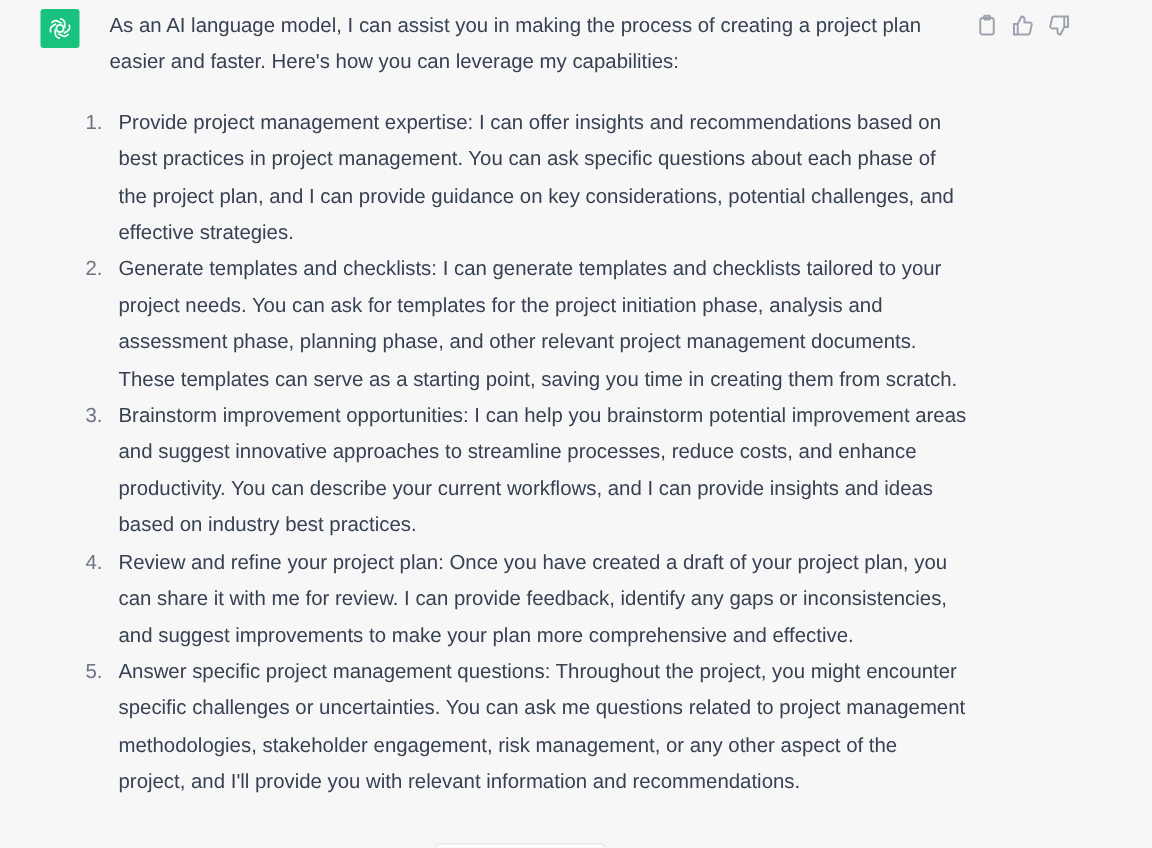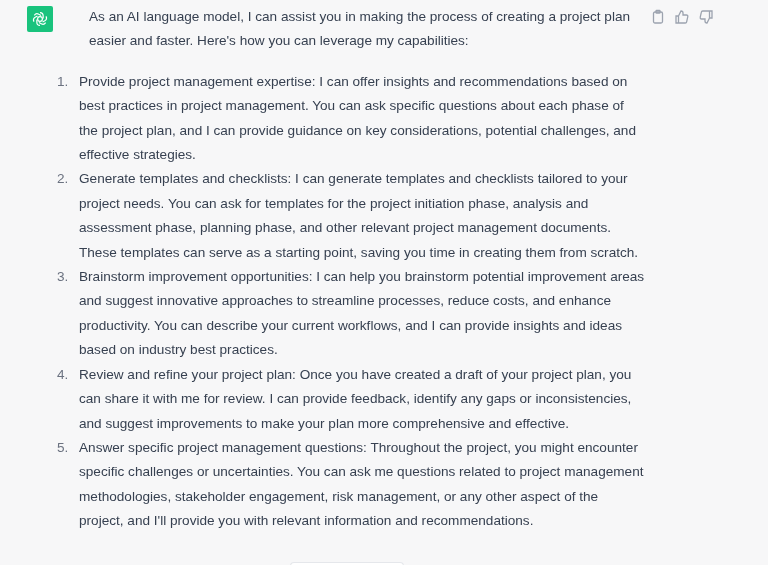--- a/index.html
+++ b/index.html
@@ -14,21 +14,21 @@
     position: absolute; left: 27px; top: 6px;
     width: 26px; height: 26px; border-radius: 2px;
     background: #19c37d;
     display: flex; align-items: center; justify-content: center;
   }
   .avatar svg { width: 18px; height: 18px; }
   .content {
     position: absolute; left: 73px; top: 5px; width: 572px;
     font-size: 13.6px; line-height: 24.4px;
   }
-  .content p { margin: 0 0 16px 16px; }
+  .content p { margin: 0 0 16px 0; }
   ol { margin: 0; padding: 0; list-style: none; }
   ol li { position: relative; padding-left: 6px; }
   ol li .num {
     position: absolute; left: -16px; top: 0; color: #6b7280;
   }
   .actions {
     position: absolute; left: 650px; top: 9px;
     display: flex; gap: 8px;
   }
   .actions span { width: 16px; height: 16px; display: inline-block; cursor: pointer; }

